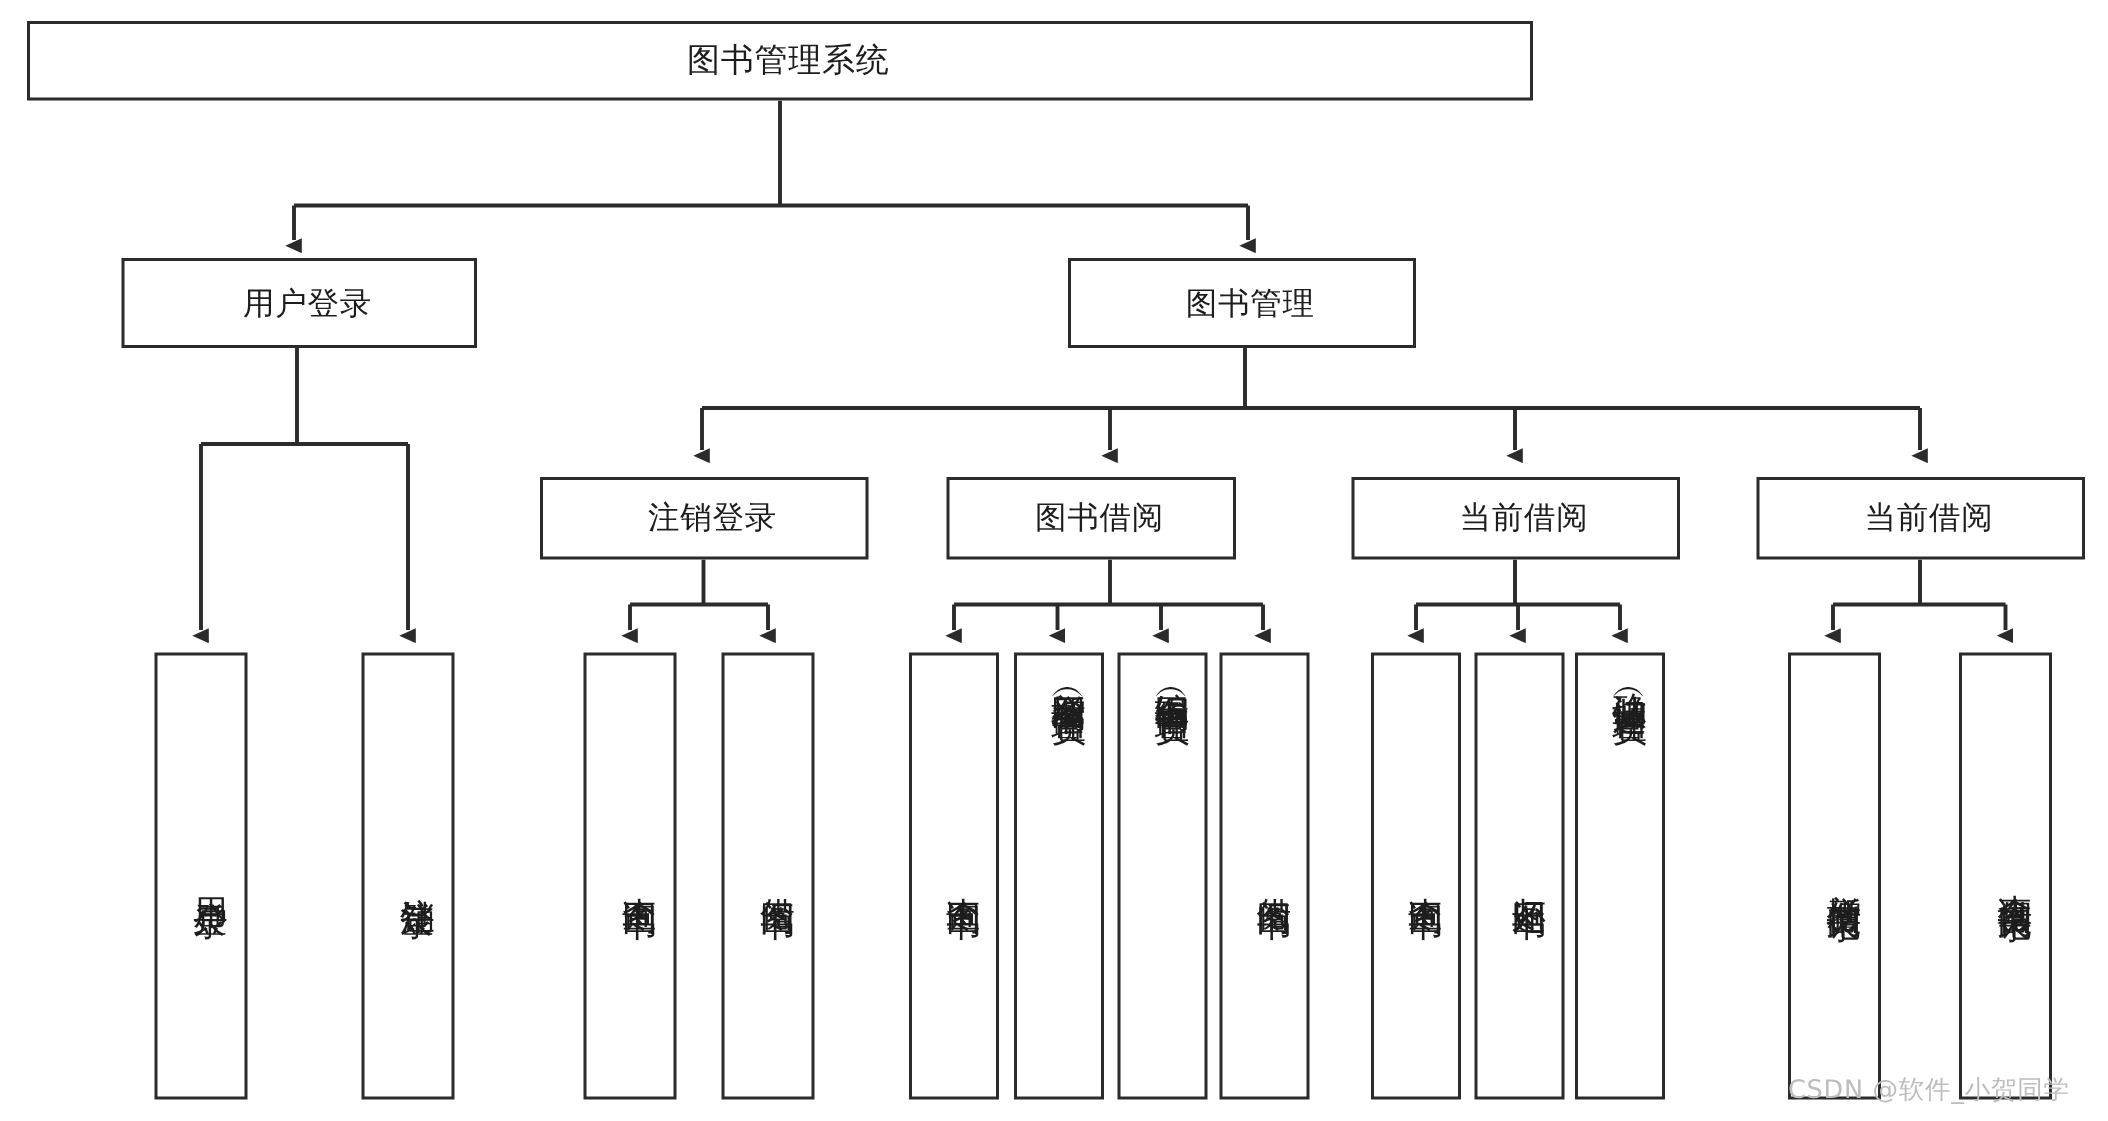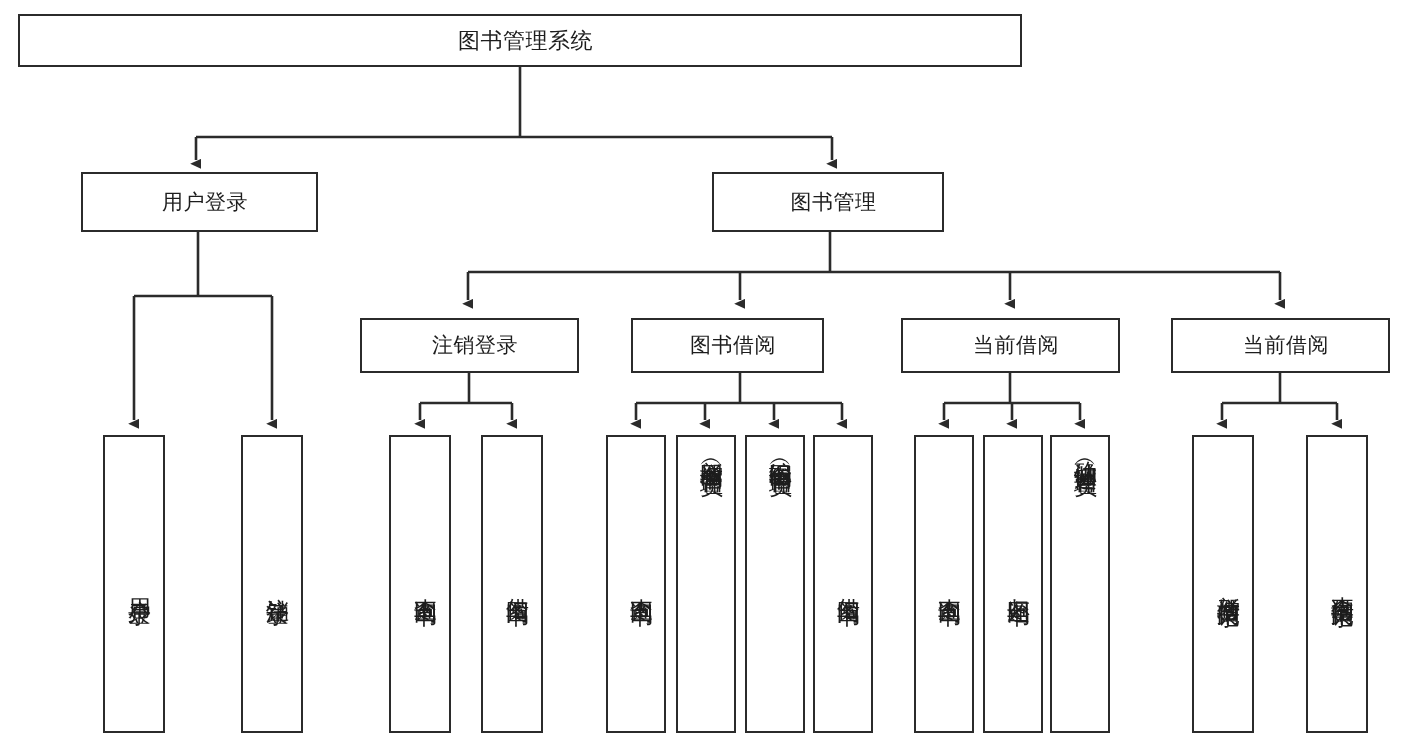--- a/index.html
+++ b/index.html
@@ -208,14 +208,15 @@
   </div>
 
   <div class="node vert centerv" style="left:1192px; top:435px; width:62px; height:298px;">
     <span class="lbl">新增借阅记录</span>
   </div>
 
   <div class="node vert centerv" style="left:1306px; top:435px; width:62px; height:298px;">
     <span class="lbl">查询借阅记录</span>
   </div>
 
+  <div class="watermark" style="left:1192px; top:715px;">CSDN @软件_小贺同学</div>
 
 </div>
 
 </body></html>

